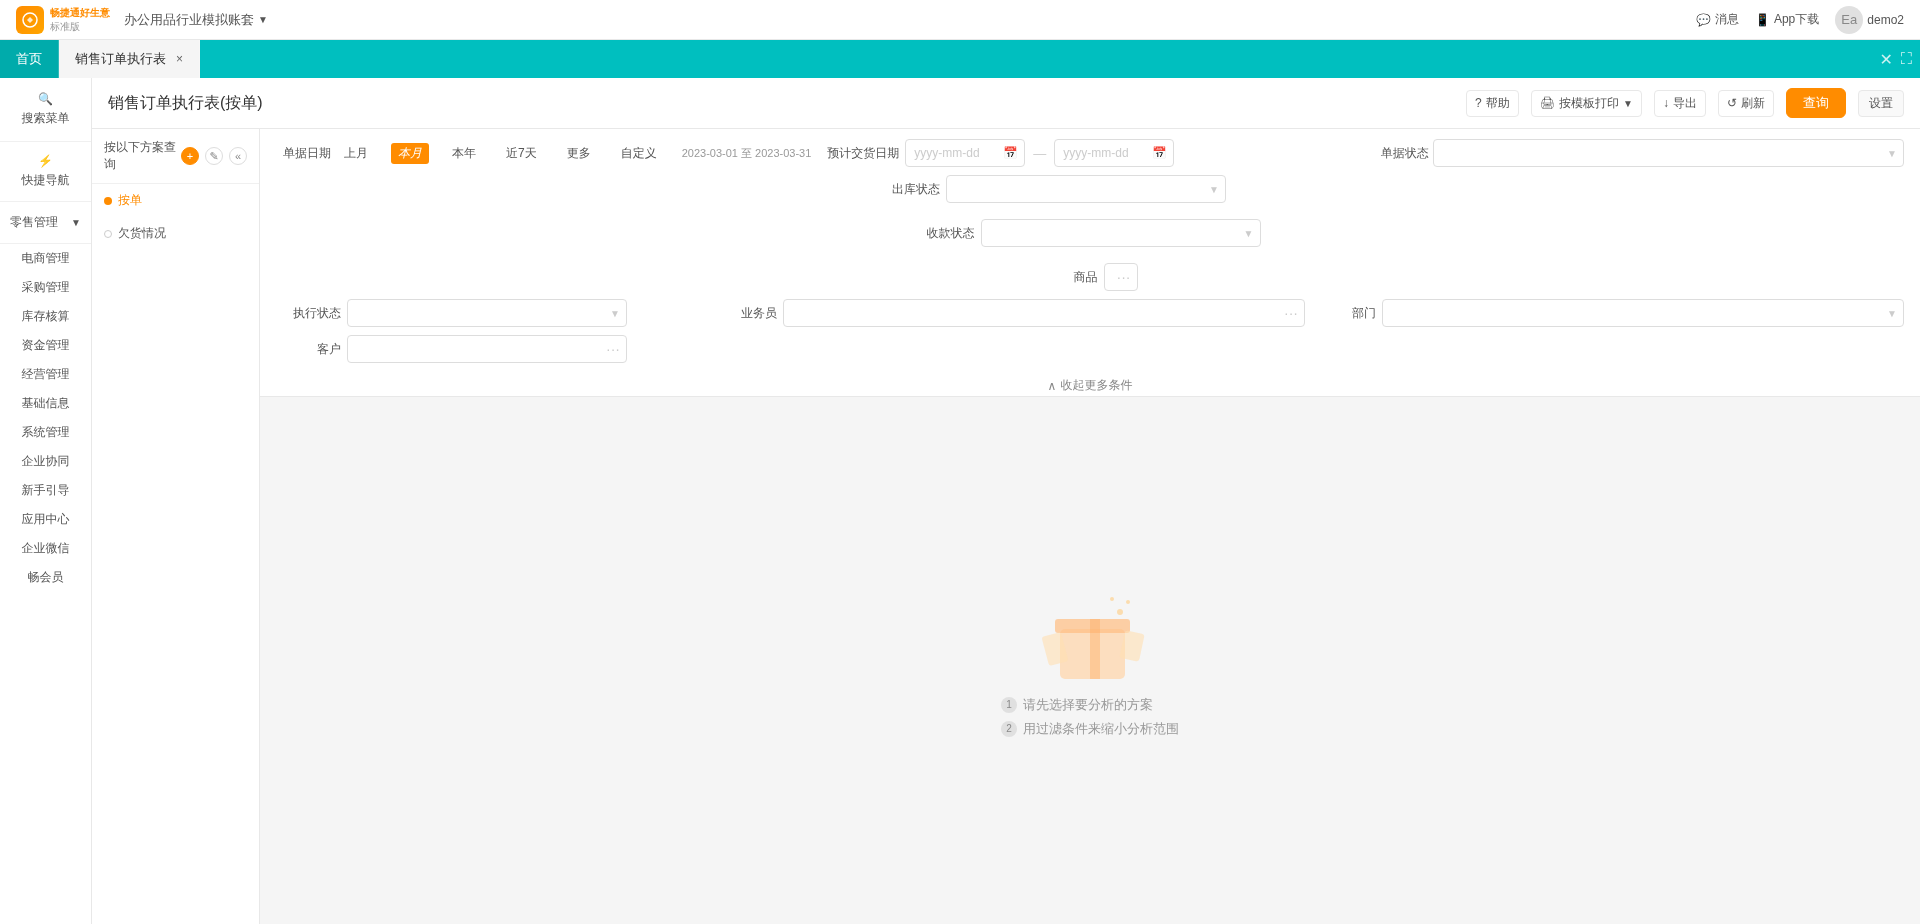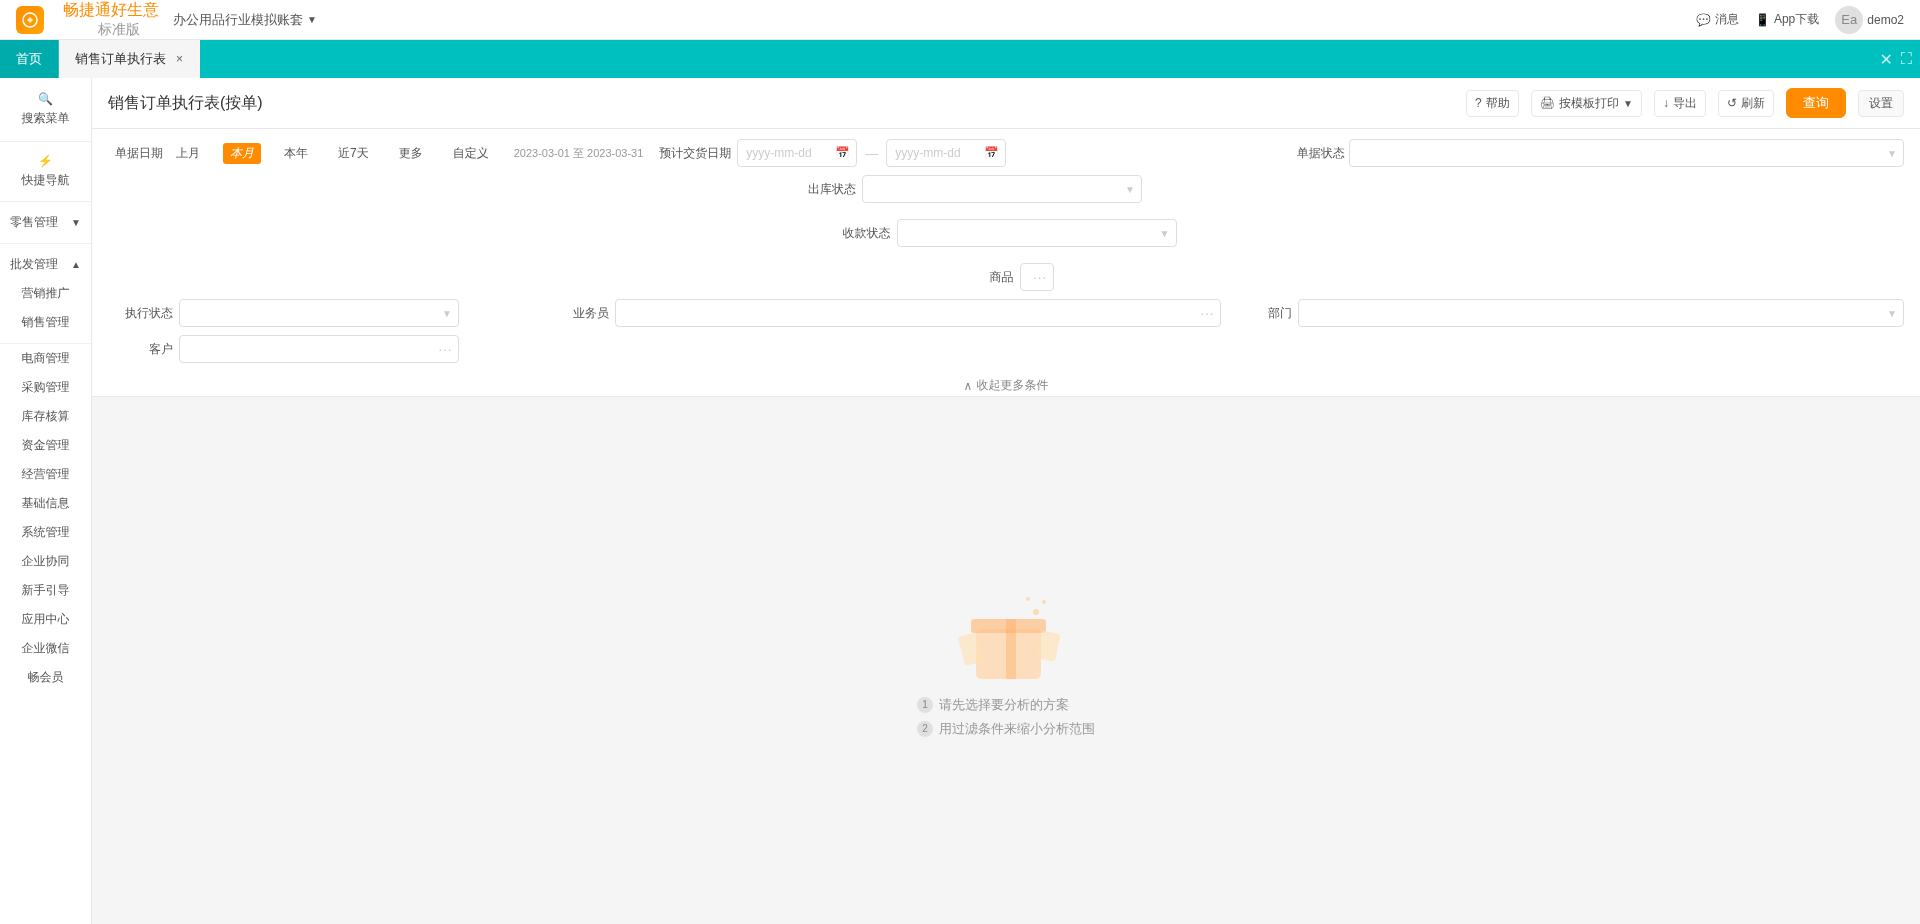--- a/index.html
+++ b/index.html
@@ -405,22 +405,22 @@
 <div class="top-header">
   <div class="top-header-left">
     <div class="logo-area">
       <div class="logo-icon">
         <svg width="18" height="18" viewBox="0 0 18 18">
           <circle cx="9" cy="9" r="7" fill="none" stroke="white" stroke-width="1.5"></circle>
           <path d="M6 9 L9 6 L12 9 L9 12 Z" fill="white" opacity="0.8"></path>
         </svg>
       </div>
       <div>
-        <div style="font-size:16px;color:#ff8c00;font-weight:normal;margin-left:13px;">畅捷通好生意</div>
-        <div style="font-size:14px;color:#999;margin-left:48px;">标准版</div>
+        <div style="font-size:10px;color:#ff8c00;font-weight:bold;">畅捷通好生意</div>
+        <div style="font-size:10px;color:#999;">标准版</div>
       </div>
     </div>
     <div class="app-selector">
       <span>办公用品行业模拟账套</span>
       <span class="chevron">▼</span>
     </div>
   </div>
   <div class="top-header-right">
     <div class="header-action">
       <span>💬</span>
@@ -467,32 +467,20 @@
         <span>⚡</span>
         <span>快捷导航</span>
       </div>
     </div>
     <div class="sidebar-section">
       <div class="sidebar-section-title">
         <span>零售管理</span>
         <span class="chevron">▼</span>
       </div>
     </div>
-    <div class="sidebar-section">
-      <div class="sidebar-section-title">
-        <span>批发管理</span>
-        <span class="chevron">▲</span>
-      </div>
-      <div class="sidebar-item">
-        <span>营销推广</span>
-      </div>
-      <div class="sidebar-item">
-        <span>销售管理</span>
-      </div>
-    </div>
     <div class="sidebar-item">
       <span>电商管理</span>
     </div>
     <div class="sidebar-item">
       <span>采购管理</span>
     </div>
     <div class="sidebar-item">
       <span>库存核算</span>
     </div>
     <div class="sidebar-item">
@@ -550,20 +538,44 @@
           <span>查询</span>
         </div>
         <div class="page-action-btn small-gray">
           <span>设置</span>
         </div>
       </div>
     </div>
 
     <div class="content-split">
 
+      <div class="left-panel">
+        <div class="left-panel-header">
+          <span style="font-size:12px;color:#555;">按以下方案查询</span>
+          <div class="left-panel-actions">
+            <div class="icon-btn orange">
+              <span>+</span>
+            </div>
+            <div class="icon-btn">
+              <span>✎</span>
+            </div>
+            <div class="icon-btn">
+              <span>«</span>
+            </div>
+          </div>
+        </div>
+        <div class="left-panel-item active">
+          <div class="dot"></div>
+          <span>按单</span>
+        </div>
+        <div class="left-panel-item">
+          <div class="dot-gray"></div>
+          <span>欠货情况</span>
+        </div>
+      </div>
 
       <div class="right-content">
 
         <div style="background:#fff; border-bottom:1px solid #e8e8e8;">
 
           <div style="display:flex; align-items:center; padding:10px 16px 8px; gap:16px;">
 
             <div style="display:flex; align-items:center; gap:6px; min-width:430px;">
               <span class="filter-label">单据日期</span>
               <div class="date-tabs">

